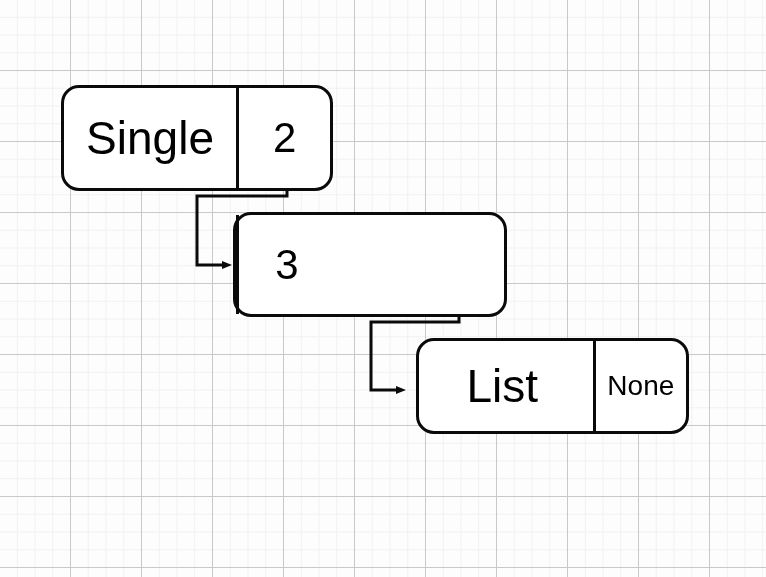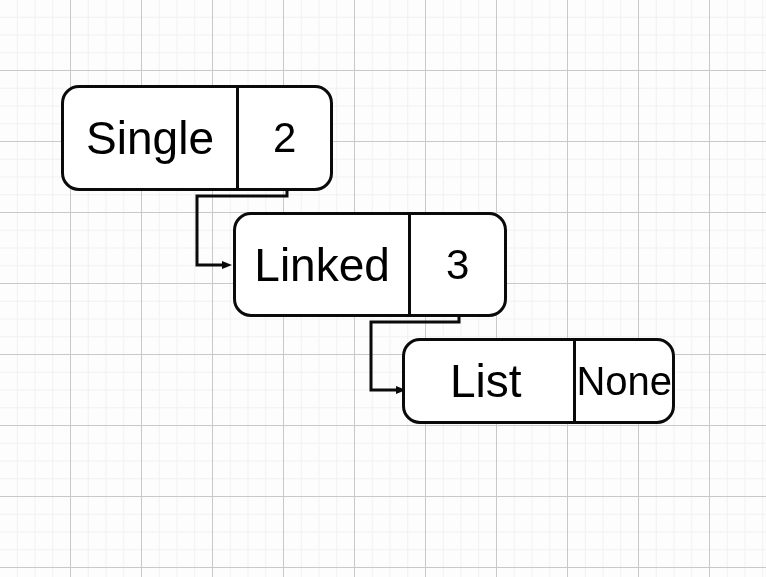--- a/index.html
+++ b/index.html
@@ -56,21 +56,21 @@
     white-space: nowrap;
   }
   .cell-value {
     font-size: 46px;
   }
   .cell-next {
     font-size: 42px;
     border-left: 3px solid #0a0a0a;
   }
   .cell-next.small {
-    font-size: 40px;
+    font-size: 28px;
   }
 </style>
 </head>
 <body>
 
 <div id="canvas">
 
   <svg id="wires" width="766" height="577" viewBox="0 0 766 577" xmlns="http://www.w3.org/2000/svg">
     <defs>
       <marker id="arrowhead" markerWidth="10" markerHeight="8" refX="0" refY="4" orient="auto" markerUnits="userSpaceOnUse">
@@ -84,29 +84,26 @@
   <div class="node" style="left:61px; top:85px; width:272px; height:106px;">
     <div class="cell cell-value" style="width:178px;">
       <span>Single</span>
     </div>
     <div class="cell cell-next" style="width:94px;">
       <span>2</span>
     </div>
   </div>
 
   <div class="node" style="left:233px; top:212px; width:274px; height:105px;">
-    <div class="cell cell-value" style="width:178px;">
-      <span>Linked</span>
-    </div>
     <div class="cell cell-next" style="width:96px;">
       <span>3</span>
     </div>
   </div>
 
-  <div class="node" style="left:402px; top:338px; width:273px; height:86px;gap:7px;">
+  <div class="node" style="left:416px; top:338px; width:273px; height:96px;gap:7px;">
     <div class="cell cell-value" style="width:177px;">
       <span>List</span>
     </div>
     <div class="cell cell-next small" style="width:96px;">
       <span>None</span>
     </div>
   </div>
 
 </div>
 

